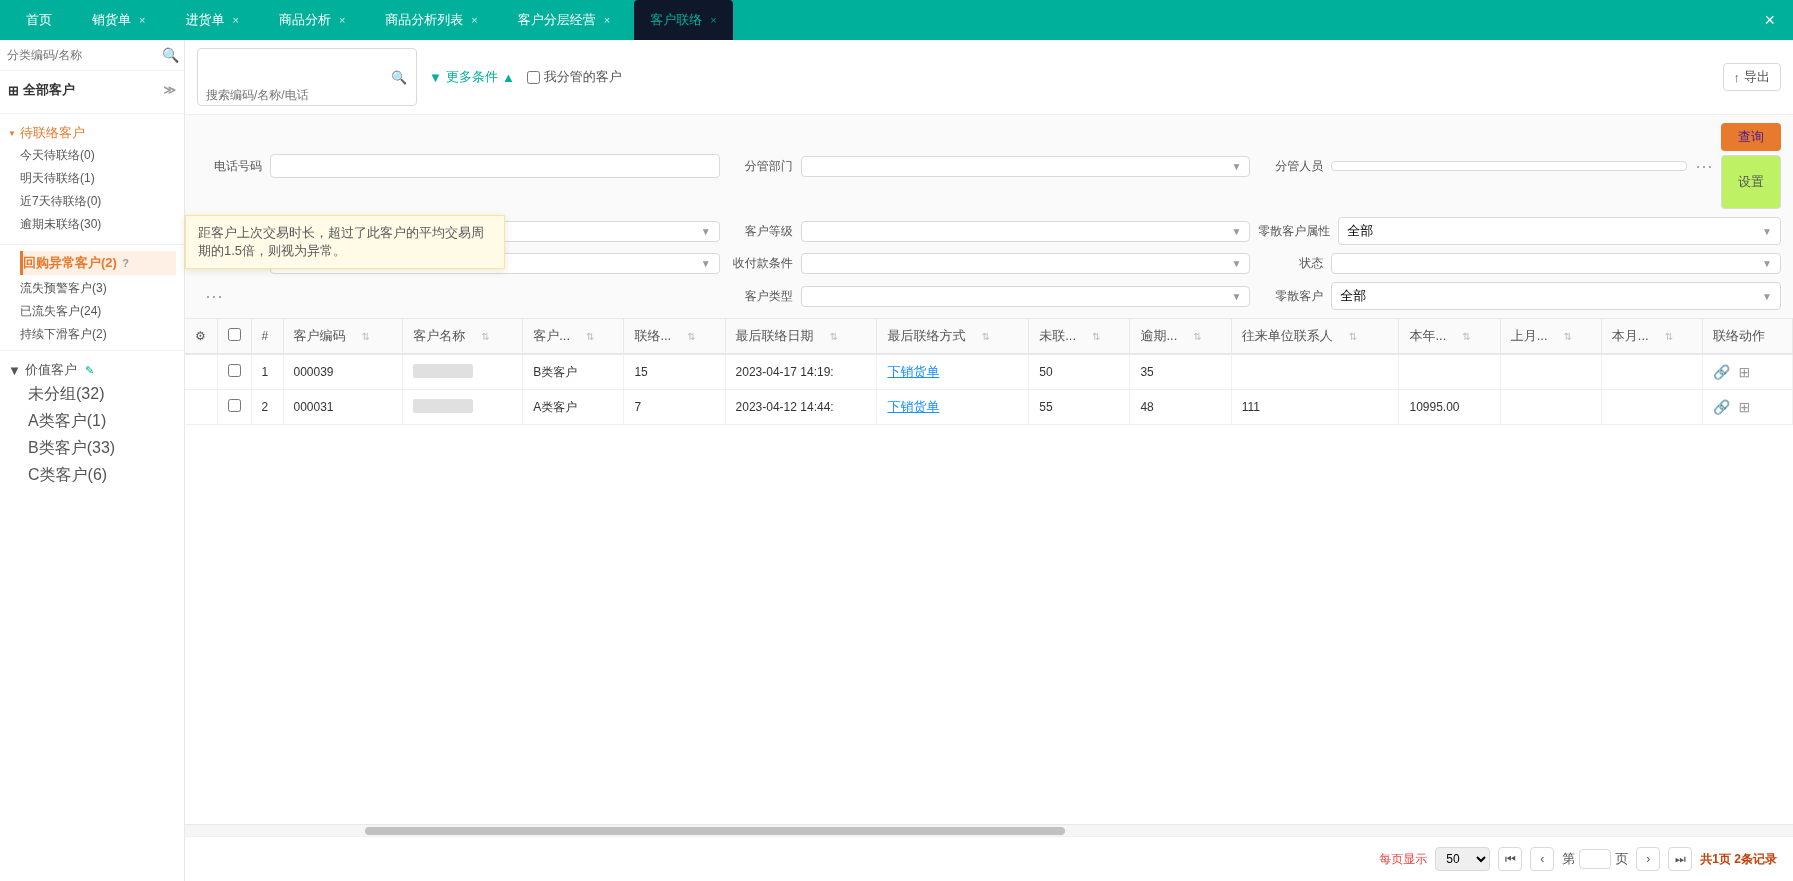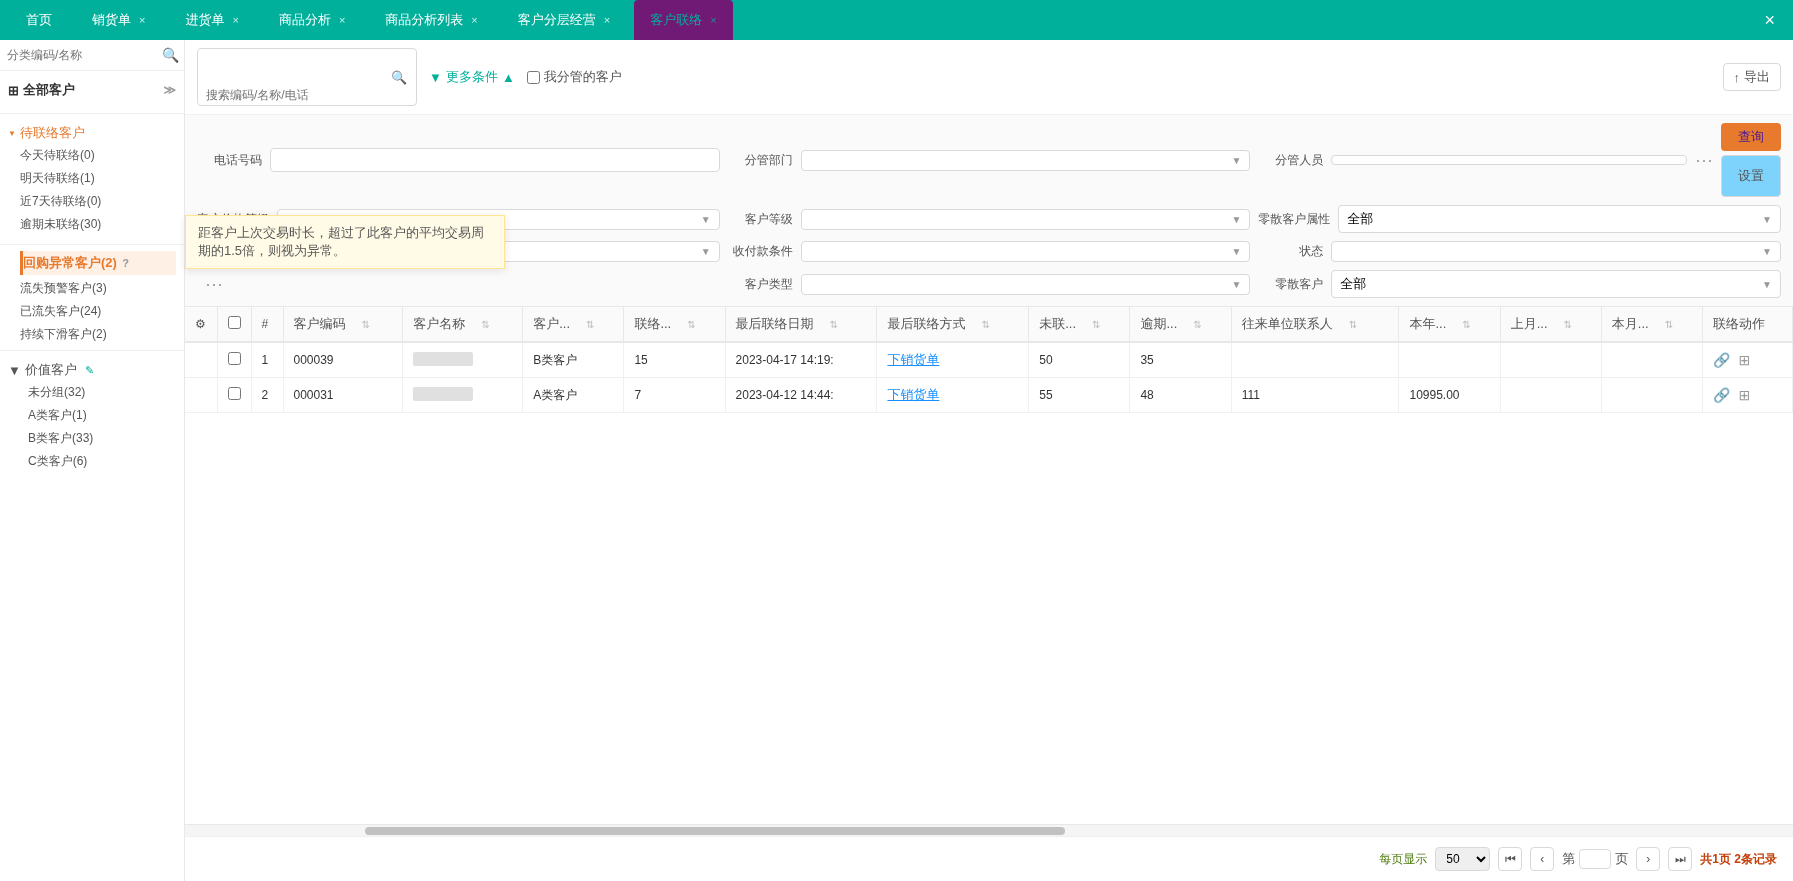--- a/index.html
+++ b/index.html
@@ -7,21 +7,21 @@
 
     
     .top-nav {
       display: flex; align-items: center; background: #00b09b; height: 40px; padding: 0 10px;
       color: white; gap: 8px;
     }
     .nav-tab {
       padding: 0 16px; height: 40px; display: flex; align-items: center; cursor: pointer;
       color: white; font-size: 13px; gap: 4px; white-space: nowrap;
     }
-    .nav-tab.active { background: #701a75; color: #00b09b; border-radius: 4px 4px 0 0; }
+    .nav-tab.active { background: #0f172a; color: #00b09b; border-radius: 4px 4px 0 0; }
     .nav-tab .close-x { font-size: 11px; margin-left: 4px; opacity: 0.8; }
     .nav-spacer { flex: 1; }
     .nav-close-btn { color: white; cursor: pointer; font-size: 18px; padding: 0 8px; }
 
     
     .main-layout { display: flex; height: calc(881px - 40px); }
 
     
     .sidebar { width: 185px; background: white; border-right: 1px solid #e8e8e8; display: flex; flex-direction: column; flex-shrink: 0; }
     .sidebar-search { display: flex; align-items: center; padding: 7px; border-bottom: 1px solid #f0f0f0; }
@@ -31,21 +31,21 @@
     .sidebar-section-header { display: flex; align-items: center; gap: 4px; font-weight: bold; font-size: 13px; color: #333; padding: 4px 0; cursor: pointer; }
     .sidebar-collapse-btn { margin-left: auto; color: #999; cursor: pointer; font-size: 12px; }
     .sidebar-group { padding: 4px 0; }
     .sidebar-group-title { display: flex; align-items: center; gap: 4px; color: #e87a2e; font-size: 12px; padding: 2px 8px; cursor: pointer; }
     .sidebar-group-title .triangle { font-size: 8px; }
     .sidebar-item { padding: 3px 8px 3px 20px; color: #555; font-size: 12px; cursor: pointer; white-space: nowrap; }
     .sidebar-item.active { background: #fff0e6; color: #e87a2e; font-weight: bold; border-left: 3px solid #e87a2e; }
     .sidebar-divider { height: 1px; background: #f0f0f0; margin: 4px 0; }
     .sidebar-value-section { padding: 4px 8px; }
     .sidebar-value-header { display: flex; align-items: center; gap: 4px; font-size: 12px; color: #555; padding: 2px 0; cursor: pointer; }
-    .sidebar-value-item { padding: 3px 8px 3px 20px; color: #555; font-size: 12px; cursor: pointer; }
+    .sidebar-value-item { padding: 3px 8px 3px 20px; color: #555; font-size: 16px; cursor: pointer; }
 
     
     .tooltip-box {
       position: absolute; left: 185px; top: 215px; background: #fffbe6; border: 1px solid #ffe58f;
       padding: 8px 12px; font-size: 12px; color: #595959; max-width: 320px; z-index: 100;
       box-shadow: 0 2px 8px rgba(0,0,0,0.1);
     }
 
     
     .content-area { flex: 1; display: flex; flex-direction: column; overflow: hidden; background: white; }
@@ -63,42 +63,42 @@
 
     
     .advanced-filter { background: #fafafa; border-bottom: 1px solid #e8e8e8; padding: 8px 12px; flex-shrink: 0; }
     .filter-grid { display: grid; grid-template-columns: 1fr 1fr 1fr; gap: 8px; }
     .filter-row { display: flex; align-items: center; gap: 8px; }
     .filter-label { color: #555; font-size: 12px; white-space: nowrap; min-width: 65px; text-align: right; }
     .filter-input { flex: 1; border: 1px solid #d9d9d9; border-radius: 4px; padding: 4px 8px; font-size: 12px; outline: none; background: white; }
     .filter-select { flex: 1; border: 1px solid #d9d9d9; border-radius: 4px; padding: 4px 8px; font-size: 12px; outline: none; background: white; display: flex; align-items: center; justify-content: space-between; cursor: pointer; }
     .filter-select .chevron { color: #999; font-size: 10px; }
     .query-btn { background: #e87a2e; color: #4c1d95; border: none; border-radius: 4px; padding: 5px 16px; cursor: pointer; font-size: 13px; }
-    .settings-btn { background: #7dd3fc; color: #555; border: 1px solid #d9d9d9; border-radius: 4px; padding: 11px 16px; cursor: pointer; font-size: 13px; font-family: Liberation Serif, serif; }
+    .settings-btn { background: #bef264; color: #555; border: 1px solid #d9d9d9; border-radius: 4px; padding: 17px 16px; cursor: pointer; font-size: 13px; font-family: Liberation Serif, serif; }
     .filter-actions { display: flex; flex-direction: column; gap: 4px; }
     .more-btn { color: #999; cursor: pointer; font-size: 18px; }
 
     
     .table-area { flex: 1; overflow: auto; }
     .data-table { width: 100%; border-collapse: collapse; }
     .data-table th { background: #fafafa; border-bottom: 2px solid #e8e8e8; border-right: 1px solid #e8e8e8; padding: 8px 10px; font-size: 12px; color: #555; white-space: nowrap; text-align: left; font-weight: normal; position: sticky; top: 0; z-index: 10; }
     .data-table td { border-bottom: 1px solid #f0f0f0; border-right: 1px solid #f0f0f0; padding: 8px 10px; font-size: 12px; color: #333; white-space: nowrap; }
     .col-settings { width: 32px; }
     .col-check { width: 32px; }
     .col-num { width: 32px; }
     .th-sortable { display: flex; align-items: center; gap: 16px; }
     .sort-icon { color: #bbb; font-size: 10px; }
     .link-text { color: #1890ff; text-decoration: underline; cursor: pointer; }
     .action-icons { display: flex; gap: 8px; }
     .action-icon { color: #999; cursor: pointer; font-size: 14px; }
     .blurred { background: #e0e0e0; width: 60px; height: 14px; border-radius: 2px; display: inline-block; }
 
     
     .pagination { display: flex; align-items: center; justify-content: flex-end; padding: 10px 16px; border-top: 1px solid #f0f0f0; background: white; flex-shrink: 0; gap: 8px; }
-    .pagination-label { color: #4d7c0f; font-size: 12px; }
+    .pagination-label { color: #ef4444; font-size: 12px; }
     .page-size-select { border: 1px solid #d9d9d9; border-radius: 4px; padding: 3px 6px; font-size: 12px; cursor: pointer; }
     .page-btn { width: 24px; height: 24px; display: flex; align-items: center; justify-content: center; border: 1px solid #d9d9d9; border-radius: 4px; cursor: pointer; color: #555; font-size: 12px; background: white; }
     .page-current { color: #555; font-size: 12px; display: flex; align-items: center; gap: 4px; }
     .page-current input { width: 32px; border: 1px solid #d9d9d9; border-radius: 4px; text-align: center; padding: 2px; font-size: 12px; outline: none; }
     .page-total { color: #c2410c; font-size: 12px; font-weight: bold; }
 
     
     .scroll-bar-area { height: 12px; background: #f5f5f5; border-top: 1px solid #e8e8e8; flex-shrink: 0; position: relative; }
     .scroll-bar-thumb { height: 8px; background: #c1c1c1; border-radius: 4px; position: absolute; top: 2px; left: 180px; width: 700px; cursor: pointer; }
   </style>

